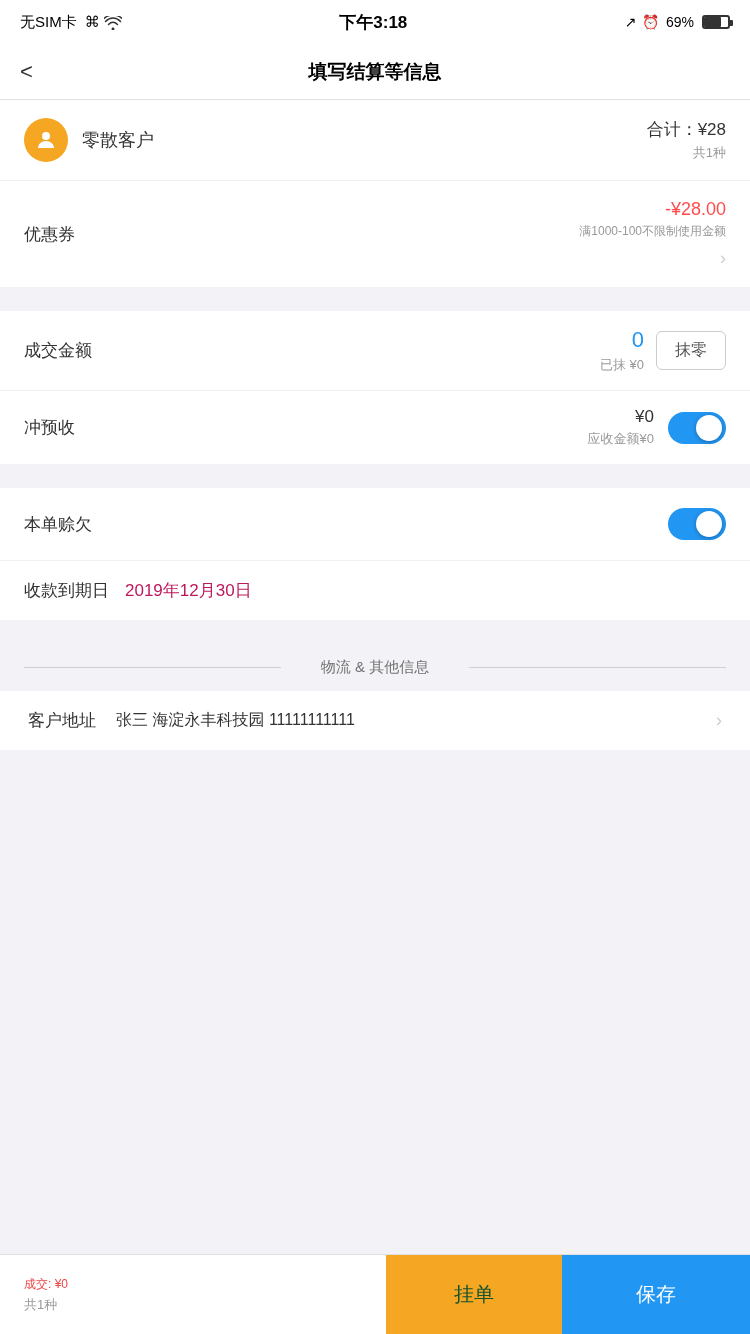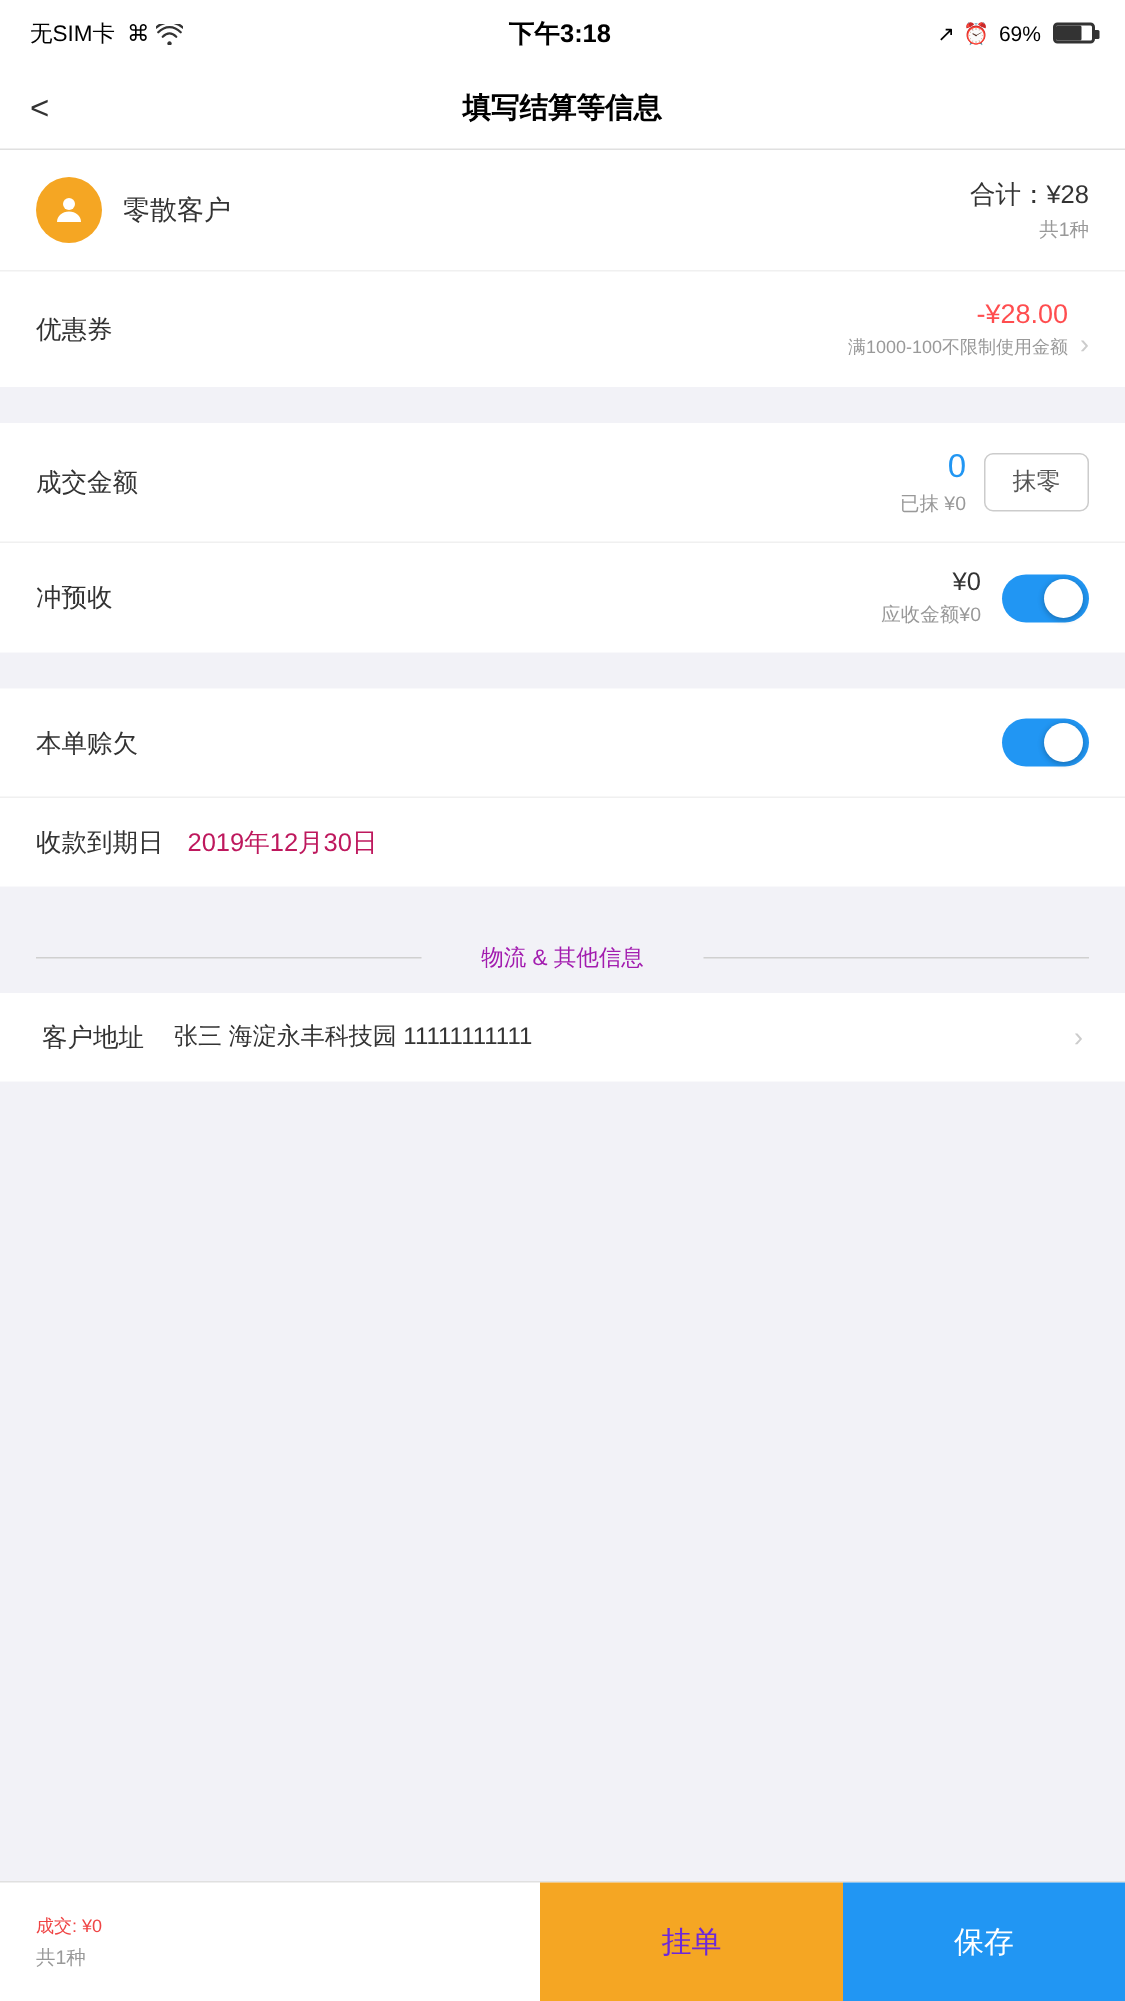--- a/index.html
+++ b/index.html
@@ -87,21 +87,21 @@
     .total-count { font-size: 13px; color: #999; margin-top: 3px; }
 
     
     .coupon-row {
       display: flex; align-items: center; justify-content: space-between;
       padding: 18px 24px;
       border-top: 1px solid #f0f0f0;
       cursor: pointer;
     }
     .coupon-label { font-size: 17px; color: #333; }
-    .coupon-right { display: flex; align-items: flex-end; gap: 8px; }
+    .coupon-right { display: flex; align-items: flex-end; gap: 8px; flex-direction: column; }
     .coupon-info { text-align: right; }
     .coupon-amount { font-size: 18px; color: #ff4d4f; font-weight: 500; }
     .coupon-desc { font-size: 12px; color: #999; margin-top: 3px; }
     .chevron { color: #ccc; font-size: 18px; }
 
     
     .section-divider { height: 12px; background: #f2f2f7; }
 
     
     .deal-row {
@@ -163,21 +163,21 @@
 
     
     .section-header {
       background: #f2f2f7; padding: 14px 0;
       text-align: center;
     }
     .section-header-inner {
       display: flex; align-items: center; justify-content: center; gap: 16px;
     }
     .section-header-line { flex: 1; height: 1px; background: #d0d0d0; margin: 0 24px; }
-    .section-header-text { font-size: 15px; color: #a21caf; }
+    .section-header-text { font-size: 15px; color: #737373; }
 
     
     .address-row {
       display: flex; align-items: center; justify-content: space-between;
       padding: 18px 28px;
       cursor: pointer;
     }
     .address-label { font-size: 17px; color: #333; flex-shrink: 0; margin-right: 20px; }
     .address-value { font-size: 16px; color: #333; flex: 1; }
     .address-right { display: flex; align-items: center; }
@@ -189,23 +189,23 @@
       display: flex; align-items: center;
       border-top: 1px solid #e0e0e0;
     }
     .bottom-info {
       flex: 1; padding: 0 24px;
     }
     .bottom-deal { font-size: 12px; color: #ef4444; }
     .bottom-count { font-size: 13px; color: #999; margin-top: 3px; }
     .bottom-btns { display: flex; height: 100%; }
     .btn-hold {
-      width: 202px; height: 100%;
+      width: 176px; height: 100%;
       background: #f5a623; display: flex; align-items: center; justify-content: center;
-      font-size: 20px; color: #6d28d9; font-weight: 500; cursor: pointer;
+      font-size: 20px; color: #14532d; font-weight: 500; cursor: pointer;
     }
     .btn-save {
       width: 188px; height: 100%;
       background: #2196F3; display: flex; align-items: center; justify-content: center;
       font-size: 20px; color: white; font-weight: 500; cursor: pointer;
     }
   </style>
 </head>
 <body>
 

